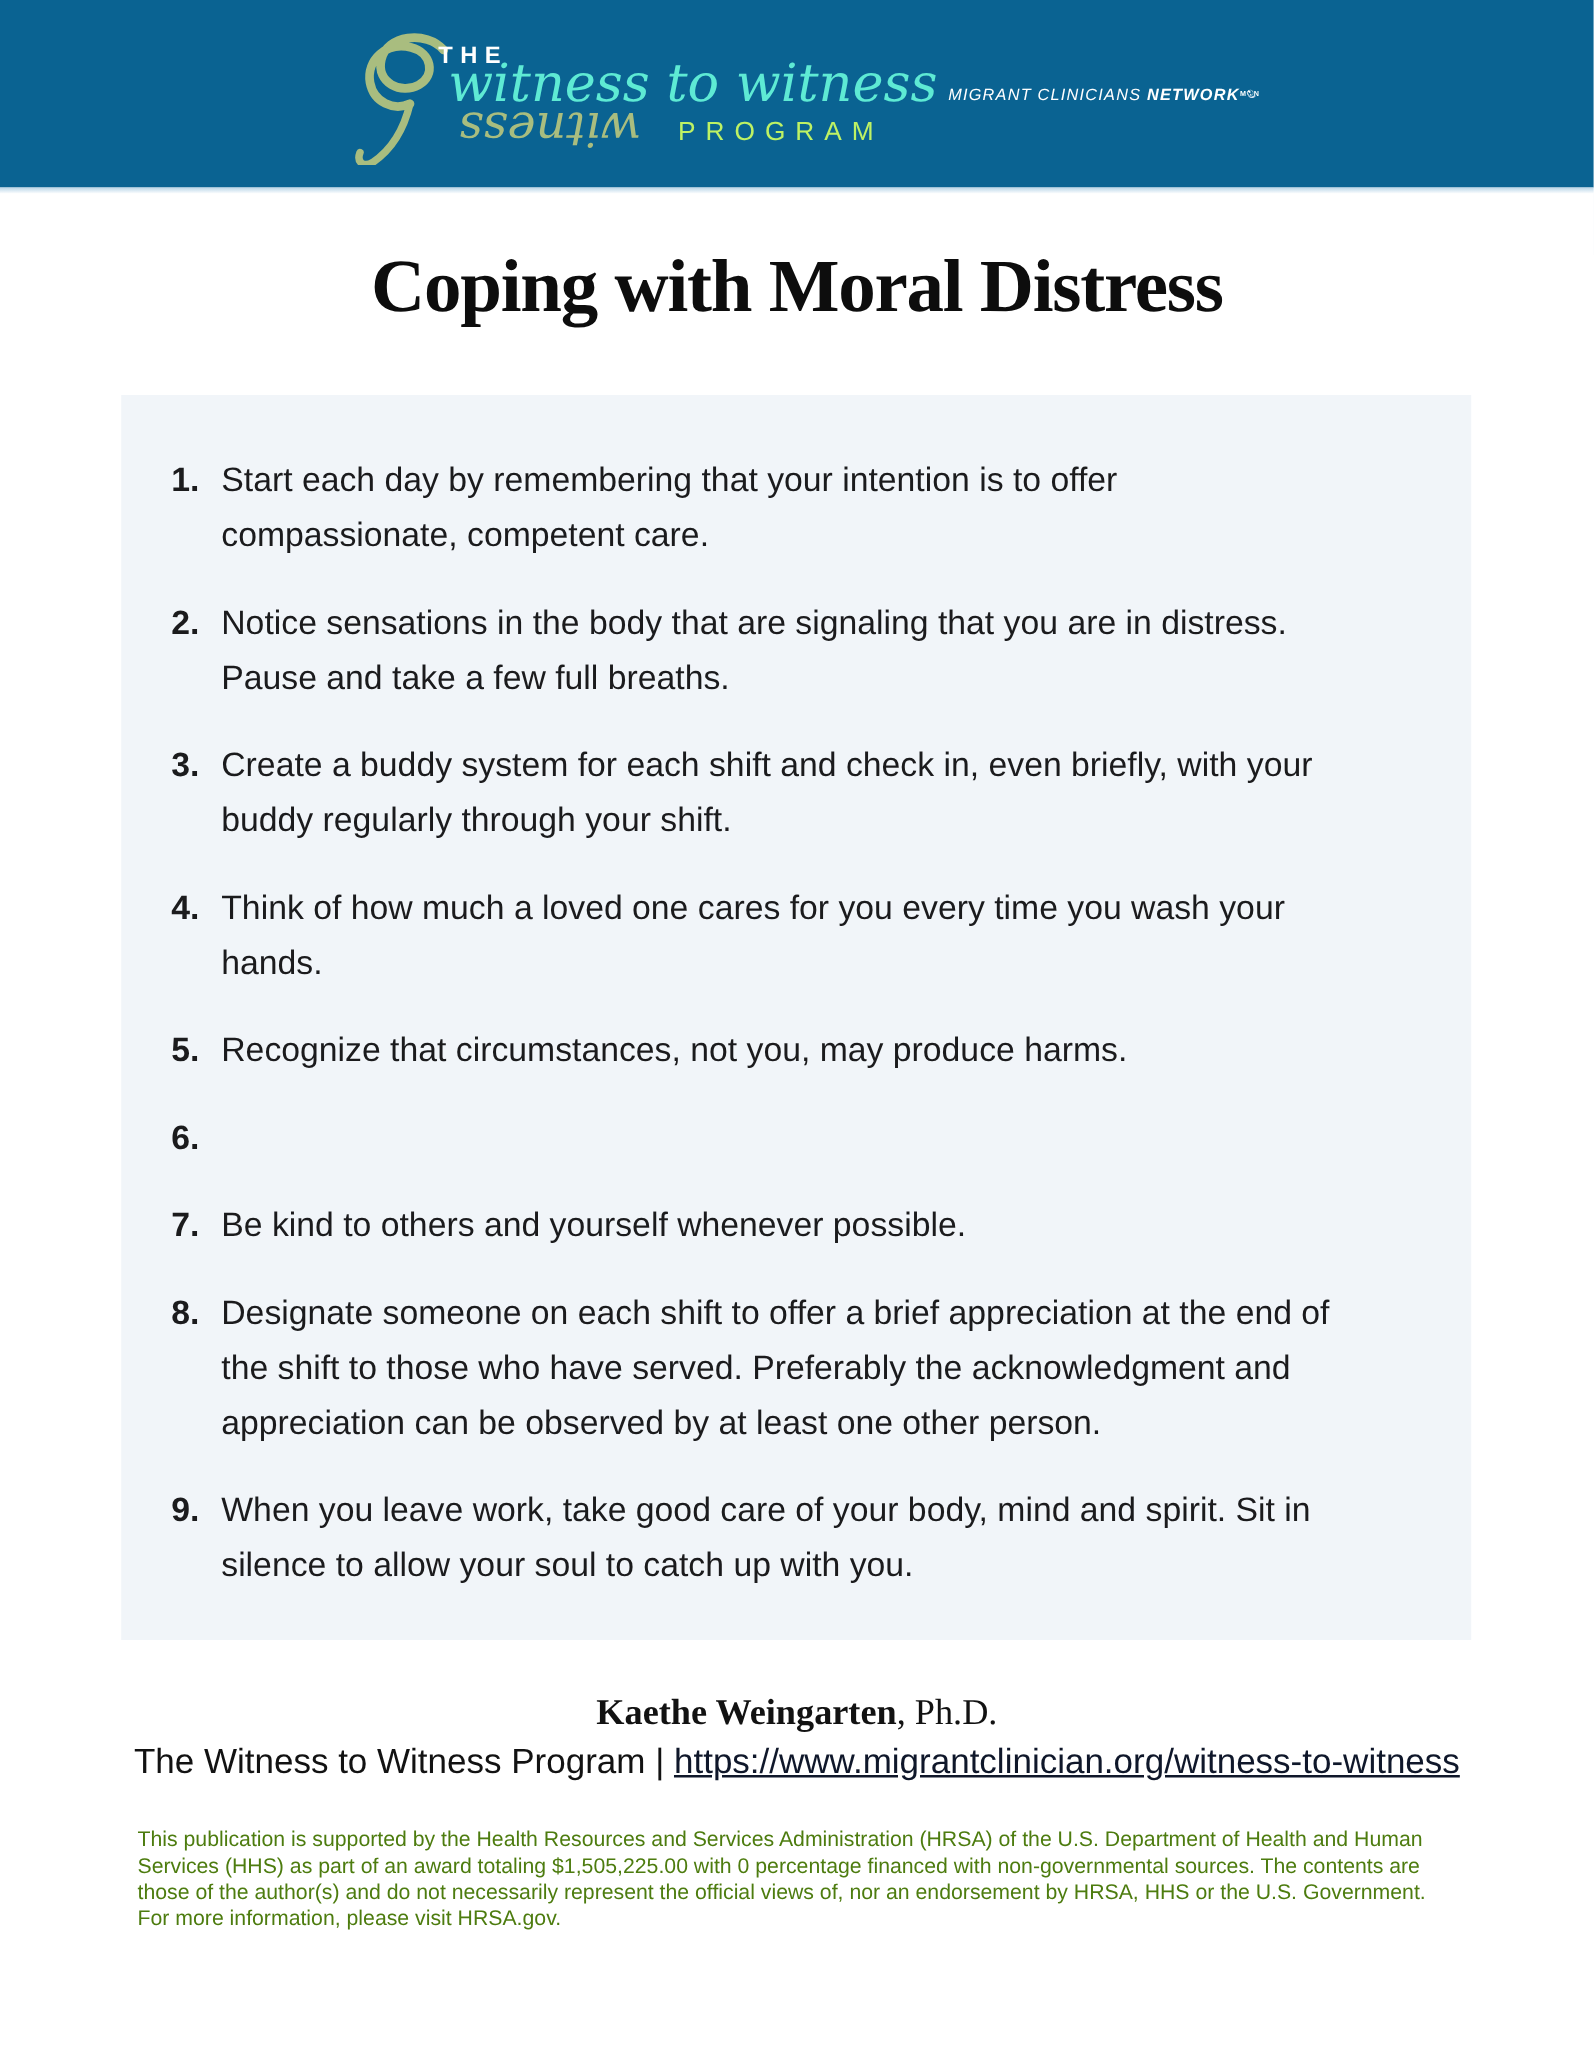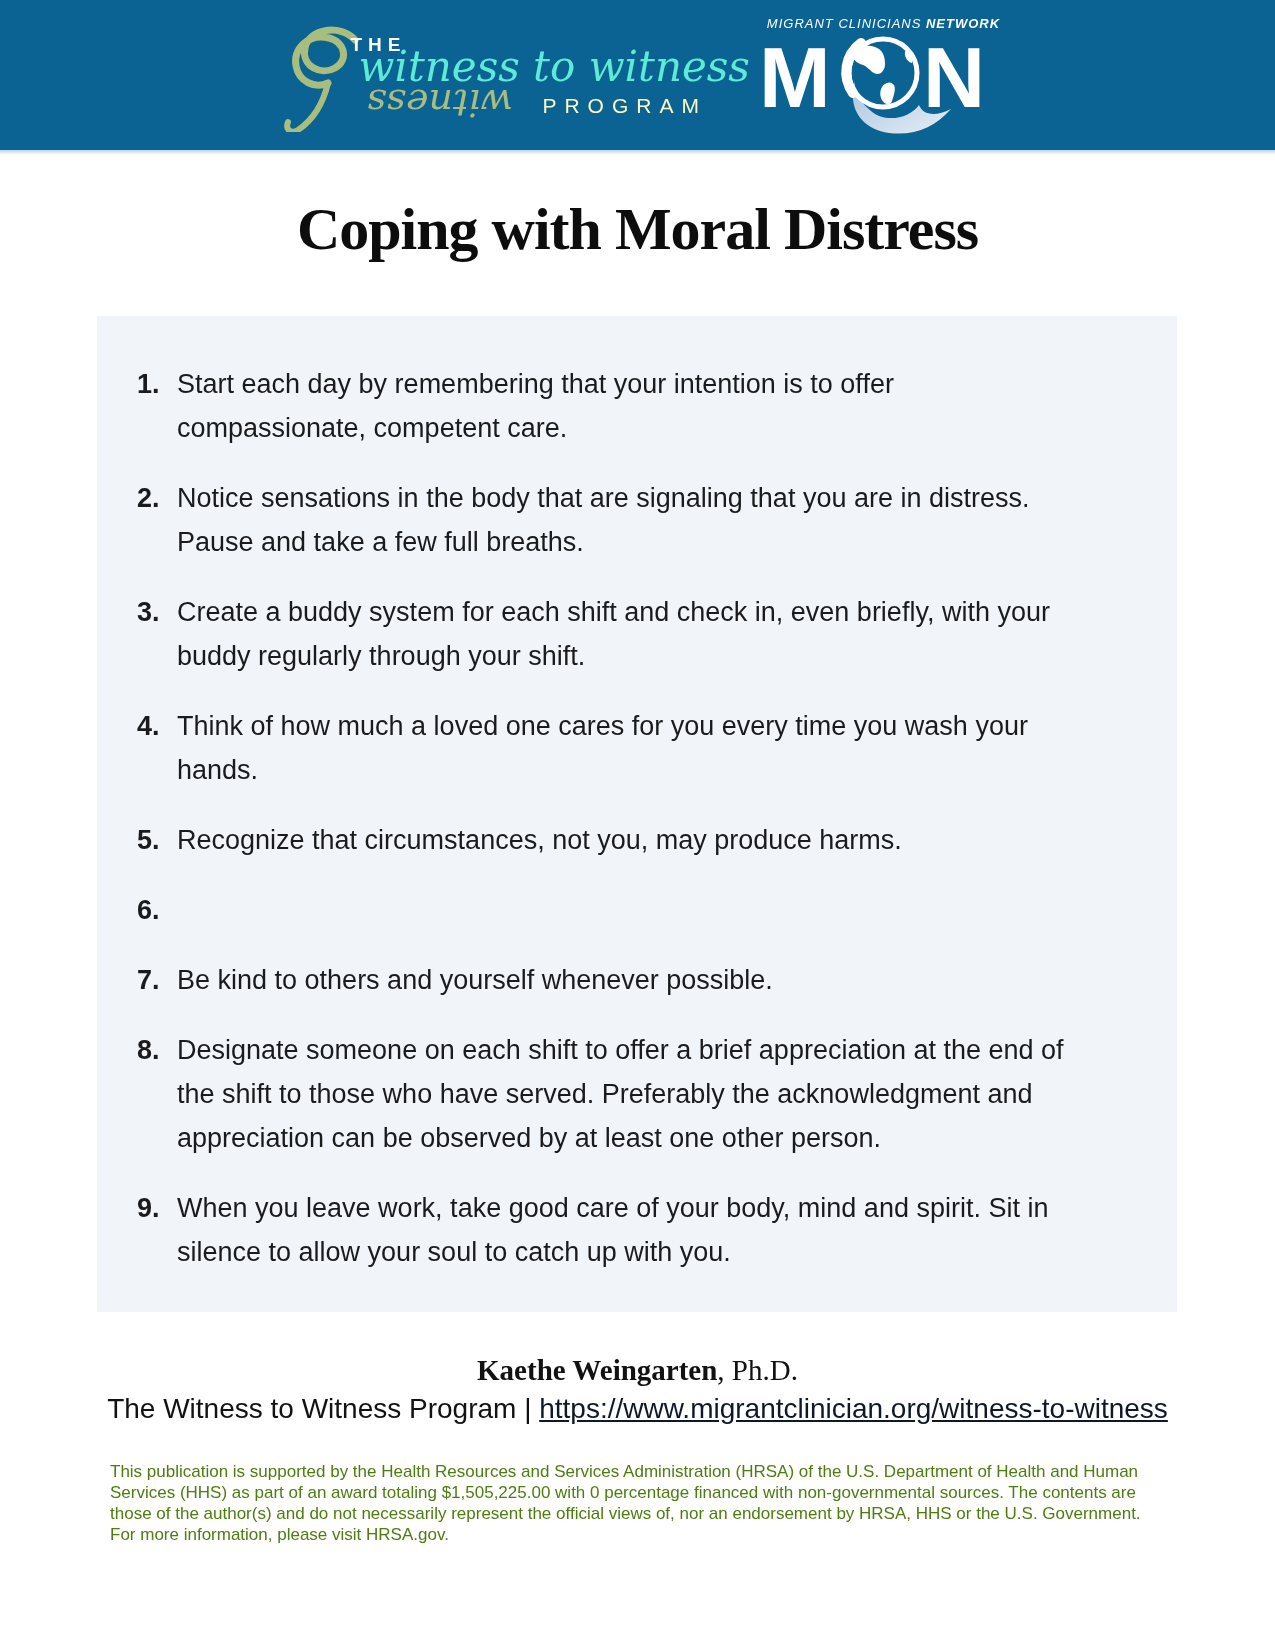--- a/index.html
+++ b/index.html
@@ -24,25 +24,25 @@
     position:absolute;left:92px;top:28px;color:#5eead4;
     font-family:"DejaVu Serif",serif;font-style:italic;font-size:42px;white-space:nowrap;
   }
   .w2w .mirror-row{position:absolute;left:100px;top:70px;display:flex;align-items:flex-start;}
   .w2w .mirror{
     display:inline-block;transform:rotate(180deg);
     font-family:"DejaVu Serif",serif;font-style:italic;font-size:38px;
     color:#a9bd7f;line-height:38px;
   }
   .w2w .program{
-    margin-left:30px;margin-top:10px;color:#fef9c3;
+    margin-left:30px;margin-top:10px;color:#bef264;
     font-size:21px;letter-spacing:8px;
   }
   
-  .mcn{display:flex;flex-direction:column;align-items:center;width:250px;}
+  .mcn{display:flex;flex-direction:row;align-items:center;width:250px;}
   .mcn .tagline{
     color:#ffffff;font-style:italic;font-size:13px;letter-spacing:1px;white-space:nowrap;
   }
   .mcn .tagline b{font-weight:bold;}
   
   .page-title{
     margin-top:40px;text-align:center;
     font-family:"Liberation Serif",serif;font-weight:bold;
     font-size:60px;letter-spacing:-1px;color:#0d0d0d;
   }

